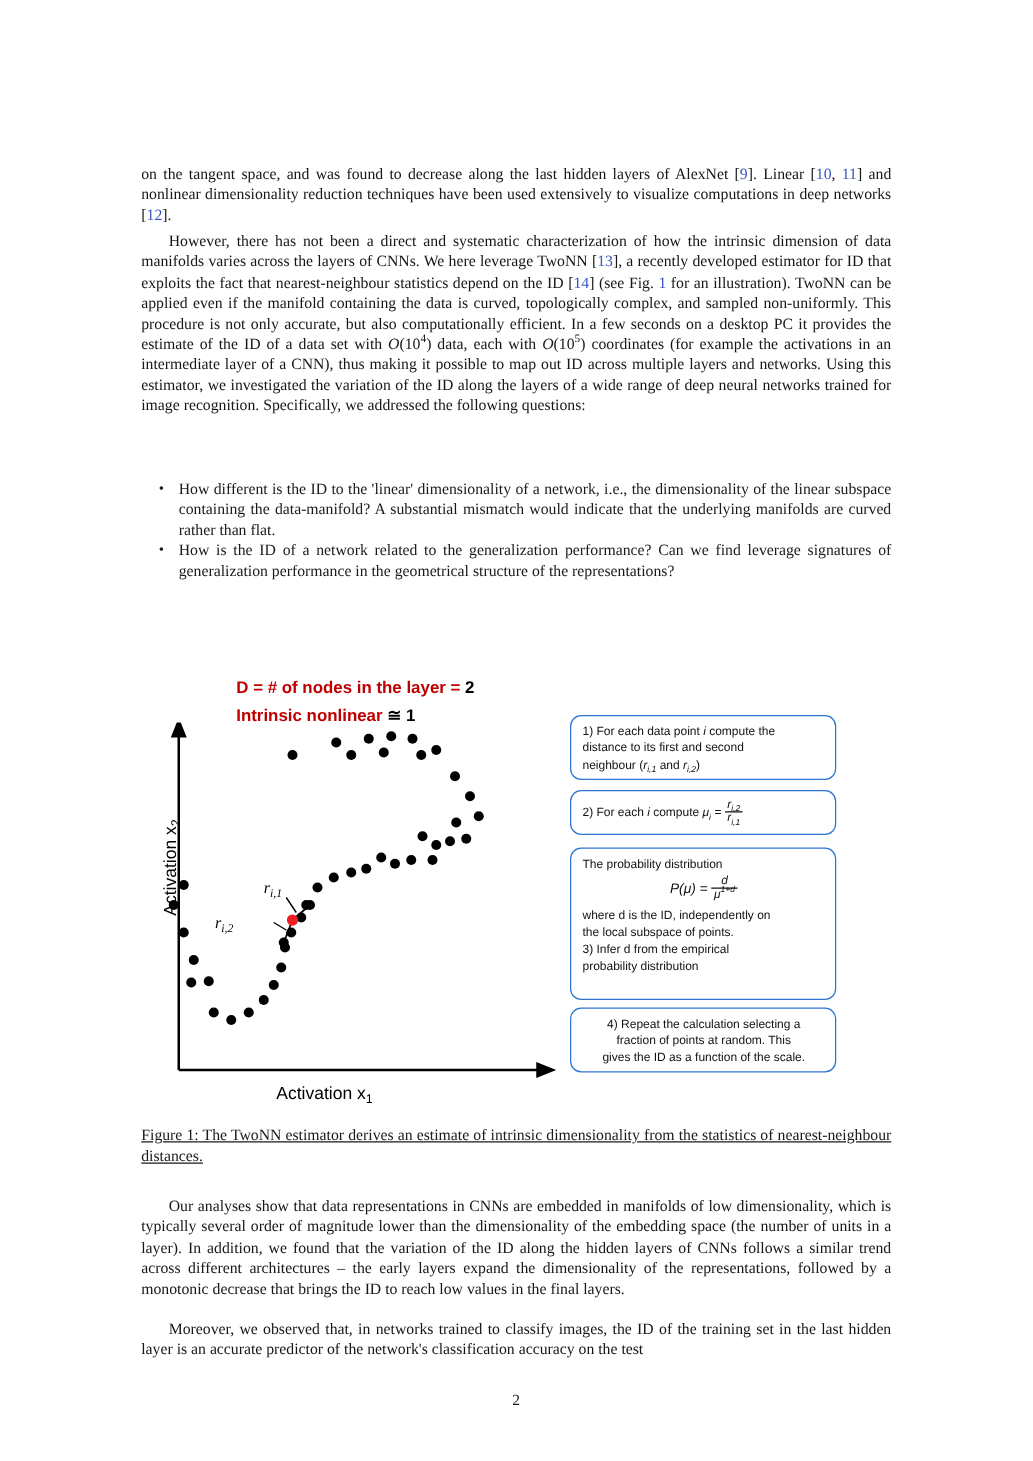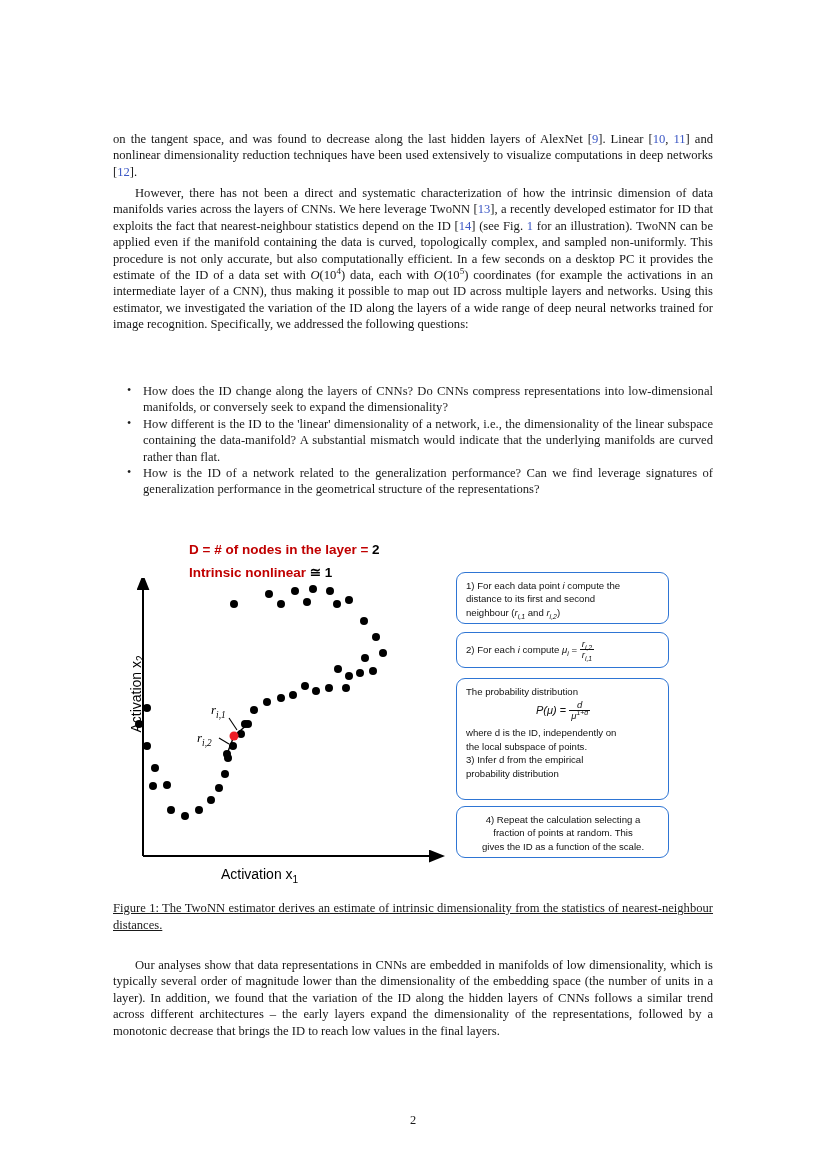--- a/index.html
+++ b/index.html
@@ -197,21 +197,20 @@
   </div>
 
   <div class="col" style="top:185px;">
     <p class="body-text indent">
       <span>However, there has not been a direct and systematic characterization of how the intrinsic dimension of data manifolds varies across the layers of CNNs. We here leverage TwoNN [</span><span class="cite">13</span><span>], a recently developed estimator for ID that exploits the fact that nearest-neighbour statistics depend on the ID [</span><span class="cite">14</span><span>] (see Fig. </span><span class="cite">1</span><span> for an illustration). TwoNN can be applied even if the manifold containing the data is curved, topologically complex, and sampled non-uniformly. This procedure is not only accurate, but also computationally efficient. In a few seconds on a desktop PC it provides the estimate of the ID of a data set with </span><span class="mathvar">O</span><span>(10</span><sup>4</sup><span>)</span><span> data, each with </span><span class="mathvar">O</span><span>(10</span><sup>5</sup><span>)</span><span> coordinates (for example the activations in an intermediate layer of a CNN), thus making it possible to map out ID across multiple layers and networks. Using this estimator, we investigated the variation of the ID along the layers of a wide range of deep neural networks trained for image recognition. Specifically, we addressed the following questions:</span>
     </p>
   </div>
 
   <div class="col" style="top:383px;">
     <ul class="questions">
-      <li><span>How does the ID change along the layers of CNNs? Do CNNs compress representations into low-dimensional manifolds, or conversely seek to expand the dimensionality?</span></li>
       <li><span>How different is the ID to the 'linear' dimensionality of a network, i.e., the dimensionality of the linear subspace containing the data-manifold? A substantial mismatch would indicate that the underlying manifolds are curved rather than flat.</span></li>
       <li><span>How is the ID of a network related to the generalization performance? Can we find leverage signatures of generalization performance in the geometrical structure of the representations?</span></li>
     </ul>
   </div>
 
   <div id="figure">
 
     <div class="fig-title" id="fig-title-1"><span>D = # of nodes  in the layer = </span><span class="blk">2</span></div>
     <div class="fig-title" id="fig-title-2"><span>Intrinsic nonlinear </span><span class="blk">≅ 1</span></div>
 
@@ -272,21 +271,21 @@
           <div class="dot" style="left: 14px; top: 168px;"></div>
           <div class="dot" style="left: 22px; top: 190px;"></div>
           <div class="dot" style="left: 34px; top: 207px;"></div>
           <div class="dot" style="left: 20px; top: 208px;"></div>
           <div class="dot" style="left: 115px; top: 146px;"></div>
           <div class="dot" style="left: 94px; top: 176px;"></div>
           <div class="dot red" style="left: 101px; top: 158px;"></div>
         </div>
 
       <div class="r-label" id="r1lab" style="left:78px; top:124px;text-align:center;"><span>r</span><sub>i,1</sub></div>
-      <div class="r-label" id="r2lab" style="left:64px; top:152px;text-align:center;"><span>r</span><sub>i,2</sub></div>
+      <div class="r-label" id="r2lab" style="left:39px; top:152px;text-align:center;"><span>r</span><sub>i,2</sub></div>
 
       <div class="axis-label" id="ylabel"><span>Activation x</span><sub>2</sub></div>
       <div class="axis-label" id="xlabel"><span>Activation x</span><sub>1</sub></div>
     </div>
 
     <div class="callout" id="callout1">
       <div><span>1) For each data point </span><span class="it">i</span><span> compute the</span></div>
       <div>distance to its first and second</div>
       <div><span>neighbour (</span><span class="it">r</span><sub class="it">i,1</sub><span> and </span><span class="it">r</span><sub class="it">i,2</sub><span>)</span></div>
     </div>
@@ -312,16 +311,19 @@
   </div>
 
   <div id="caption">
     <span>Figure 1:</span><span> The TwoNN estimator derives an estimate of intrinsic dimensionality from the statistics of nearest-neighbour distances.</span>
   </div>
 
   <div class="col" style="top:957px;">
     <p class="body-text indent">Our analyses show that data representations in CNNs are embedded in manifolds of low dimensionality, which is typically several order of magnitude lower than the dimensionality of the embedding space (the number of units in a layer). In addition, we found that the variation of the ID along the hidden layers of CNNs follows a similar trend across different architectures – the early layers expand the dimensionality of the representations, followed by a monotonic decrease that brings the ID to reach low values in the final layers.</p>
   </div>
 
+  <div class="col" style="top:1055px;">
+    <p class="body-text indent">Moreover, we observed that, in networks trained to classify images, the ID of the training set in the last hidden layer is an accurate predictor of the network's classification accuracy on the test</p>
+  </div>
 
   <div id="pagenum">2</div>
 
 </div>
 
 </body></html>

